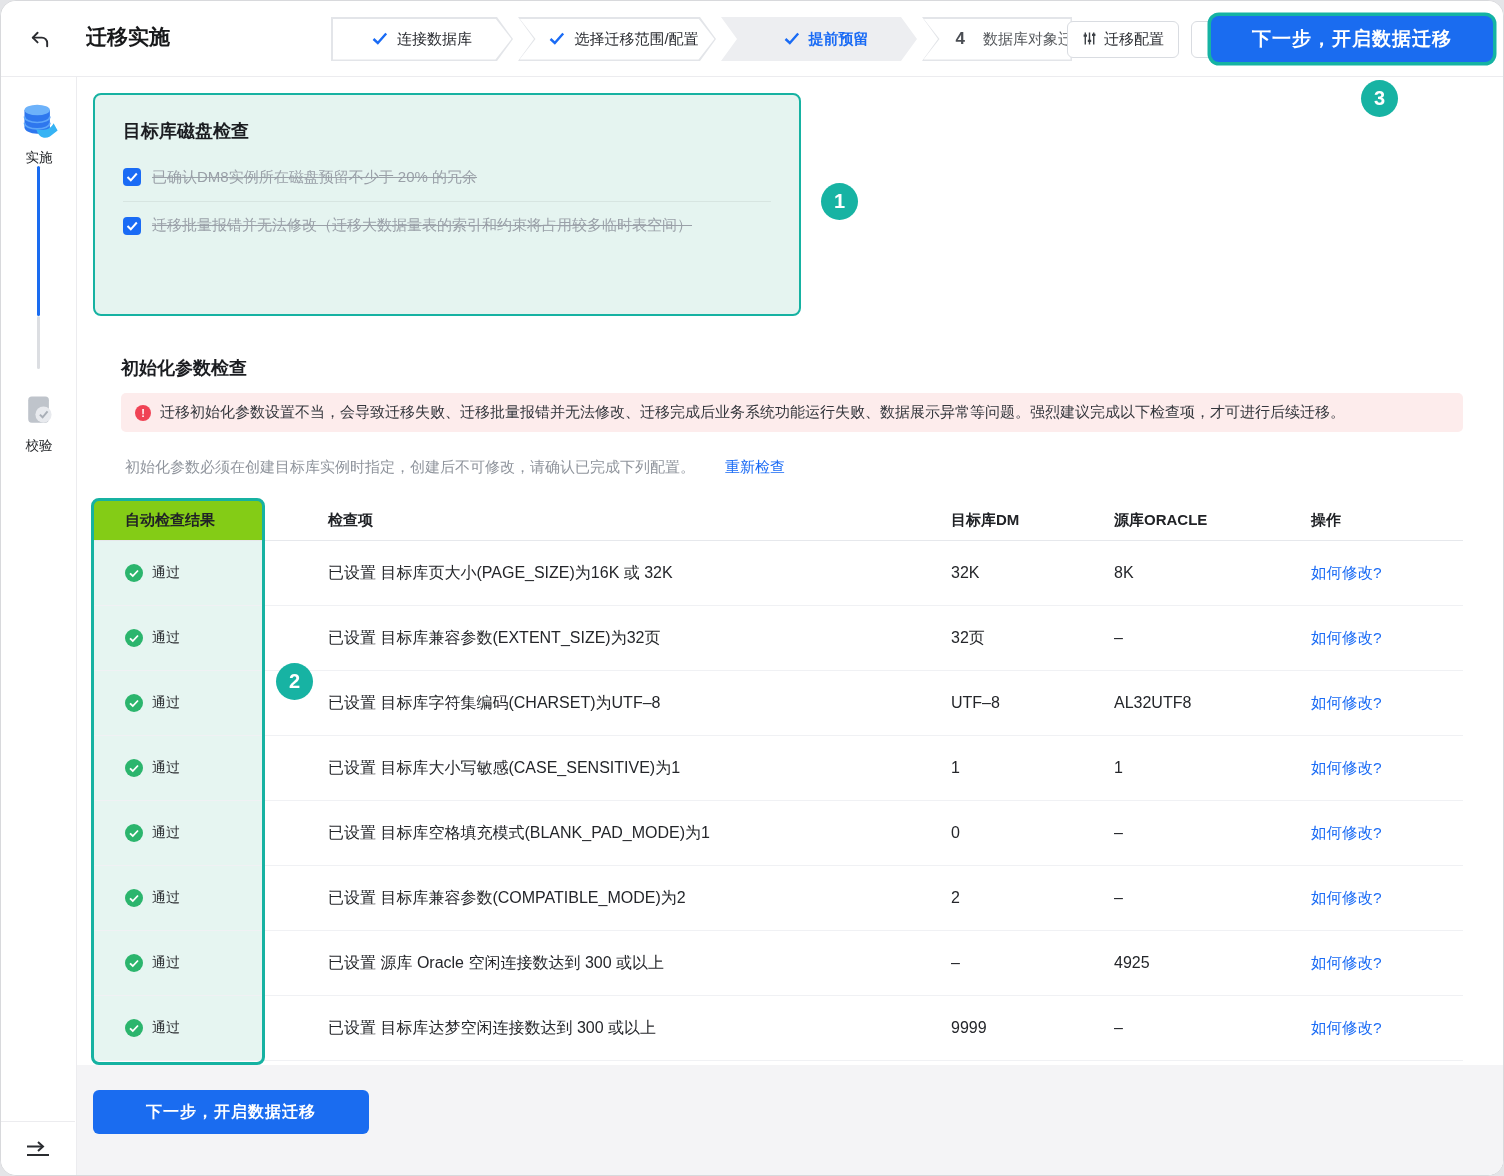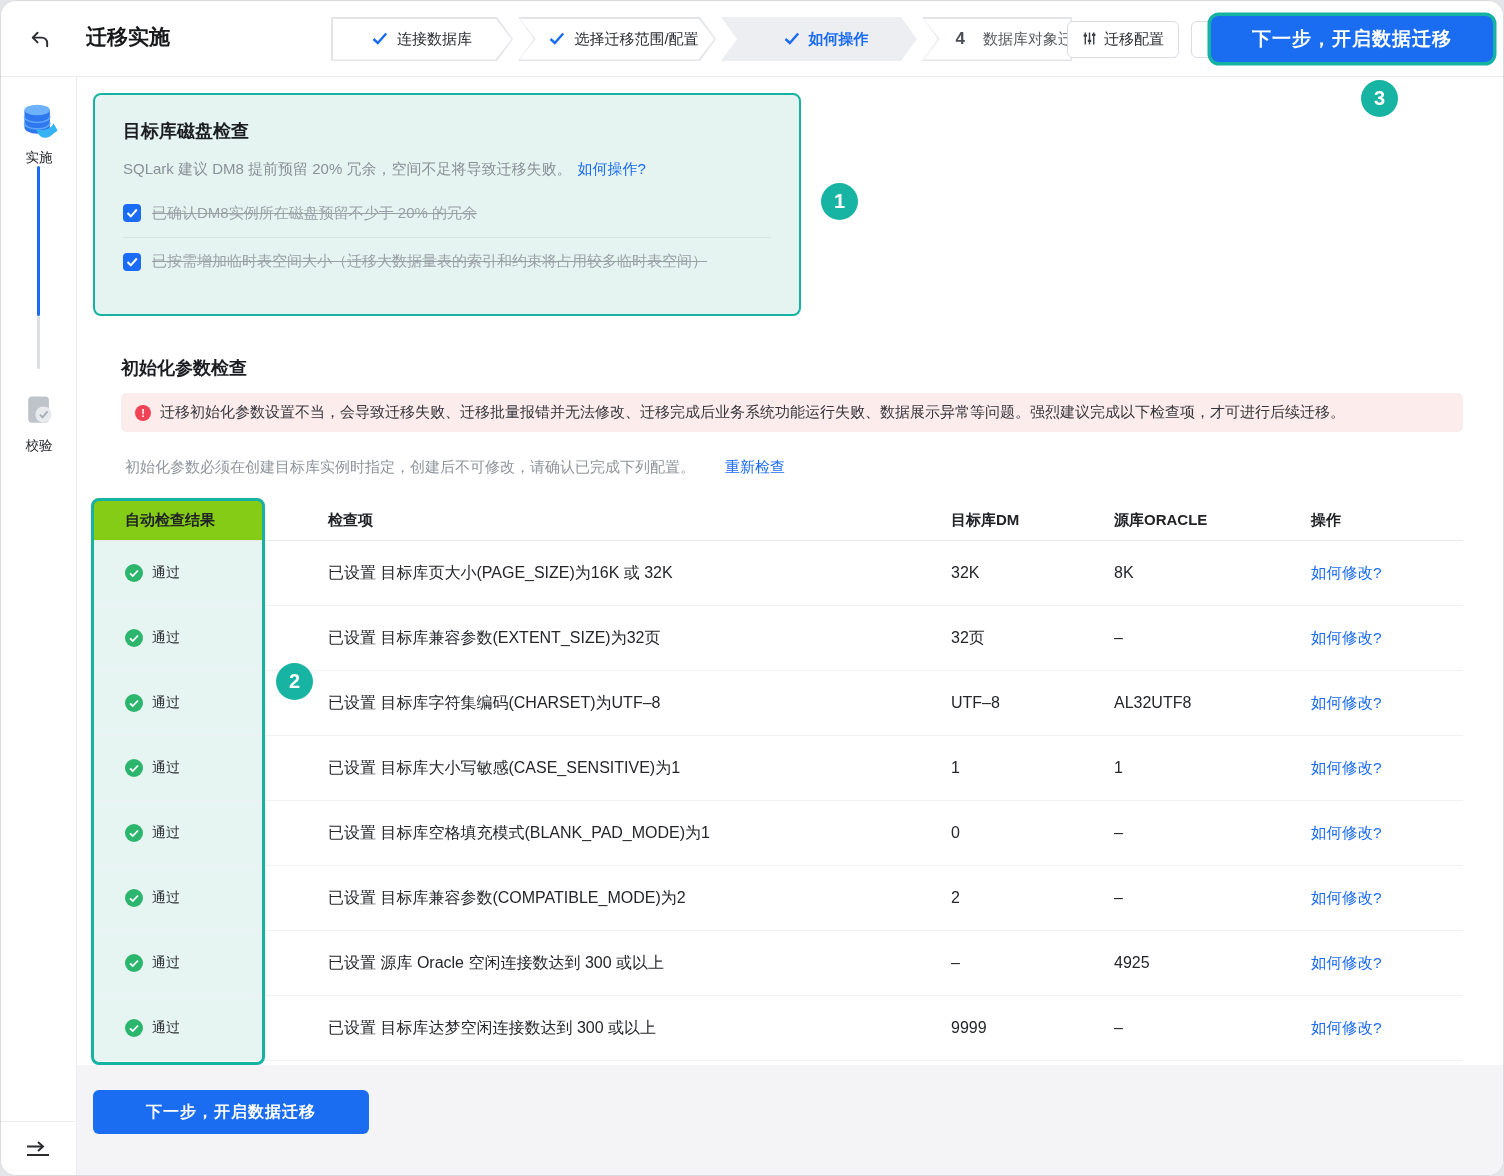--- a/index.html
+++ b/index.html
@@ -117,21 +117,21 @@
           <span class="step-label-done">选择迁移范围/配置</span>
         </div>
       </div>
       <div class="chev active" style="width:196px">
         <div class="inner">
           <span>
             <svg width="16" height="13" viewBox="0 0 16 13" fill="none">
                 <path d="M1.5 7 L5.8 11 L14.2 1.5" stroke="#1a6bf5" stroke-width="2.4"></path>
               </svg>
           </span>
-          <span class="step-label-active">如何操作</span>
+          <span class="step-label-active">提前预留</span>
         </div>
       </div>
       <div class="chev cut" style="width:150px">
         <div class="inner">
           <span class="step-num">4</span>
           <span class="step-label-next" style="margin-left:9px">数据库对象迁移</span>
         </div>
       </div>
     </div>
 
@@ -186,39 +186,36 @@
           <path d="M2 15 H24"></path>
         </svg>
       </span>
     </div>
   </div>
 
   <div class="main">
 
     <div class="disk-box">
       <div class="disk-title">目标库磁盘检查</div>
-      <div class="disk-desc">
-        <span>SQLark 建议 DM8 提前预留 20% 冗余，空间不足将导致迁移失败。</span><a>如何操作?</a>
-      </div>
       <div class="chk-rows">
         <div class="chk-row">
           <span class="checkbox">
             <svg width="12" height="10" viewBox="0 0 12 10" fill="none">
                 <path d="M1.5 5 L4.8 8.3 L10.8 1.5" stroke="#fff" stroke-width="2"></path>
               </svg>
           </span>
           <span class="chk-label">已确认DM8实例所在磁盘预留不少于 20% 的冗余</span>
         </div>
         <div class="chk-row">
           <span class="checkbox">
             <svg width="12" height="10" viewBox="0 0 12 10" fill="none">
                 <path d="M1.5 5 L4.8 8.3 L10.8 1.5" stroke="#fff" stroke-width="2"></path>
               </svg>
           </span>
-          <span class="chk-label">已按需增加临时表空间大小（迁移大数据量表的索引和约束将占用较多临时表空间）</span>
+          <span class="chk-label">迁移批量报错并无法修改（迁移大数据量表的索引和约束将占用较多临时表空间）</span>
         </div>
       </div>
     </div>
 
     <div class="sec-title">初始化参数检查</div>
     <div class="alert">
       <span class="alert-icon">!</span>
       <span class="alert-text">迁移初始化参数设置不当，会导致迁移失败、迁移批量报错并无法修改、迁移完成后业务系统功能运行失败、数据展示异常等问题。强烈建议完成以下检查项，才可进行后续迁移。</span>
     </div>
     <div class="note-row">

